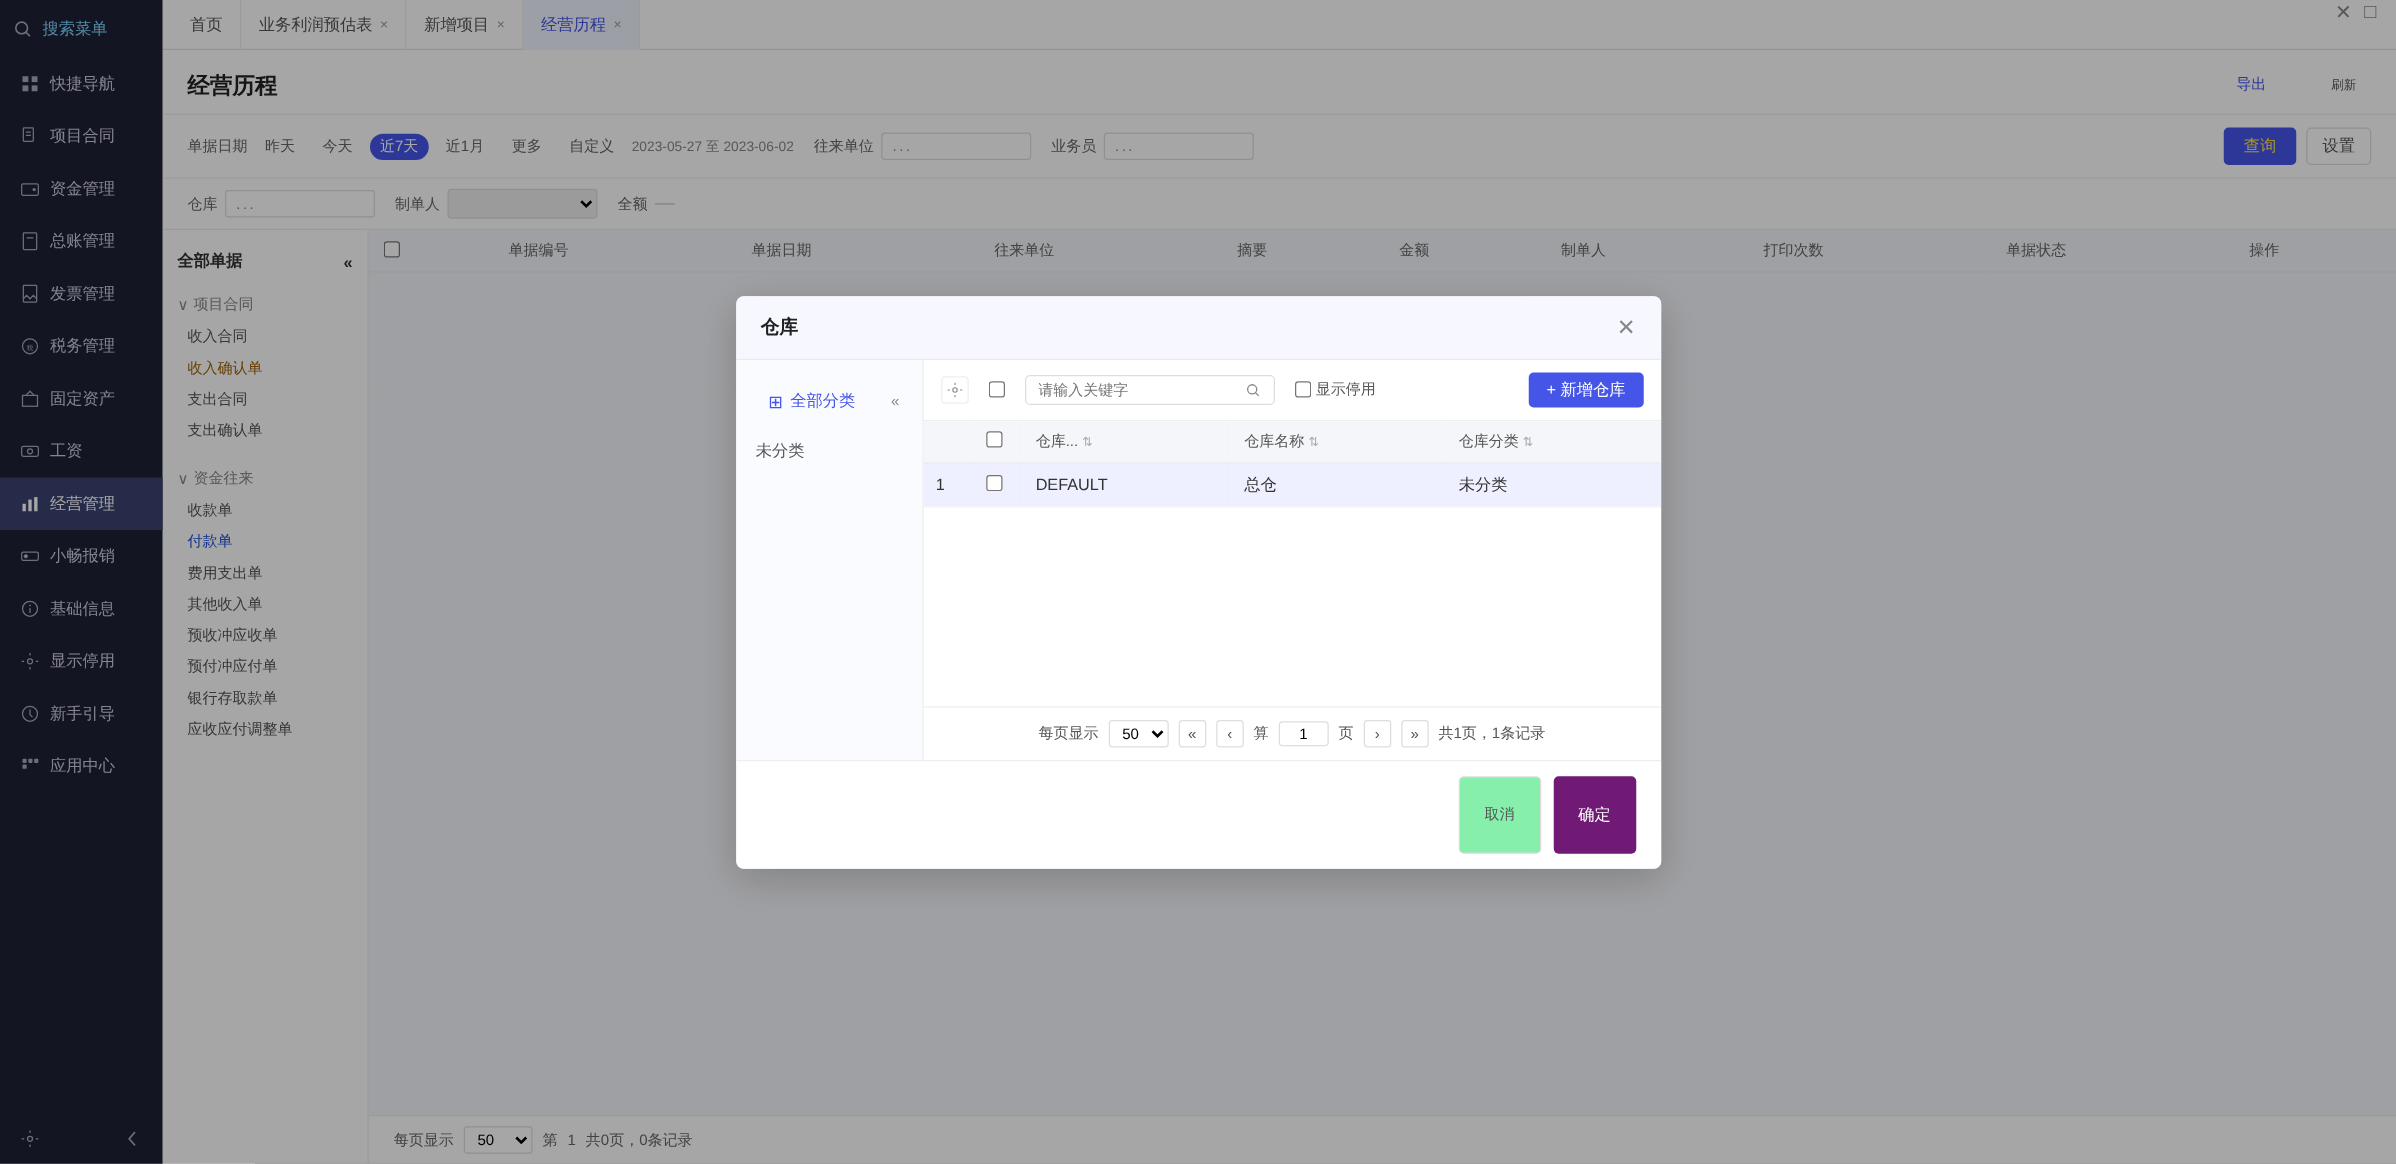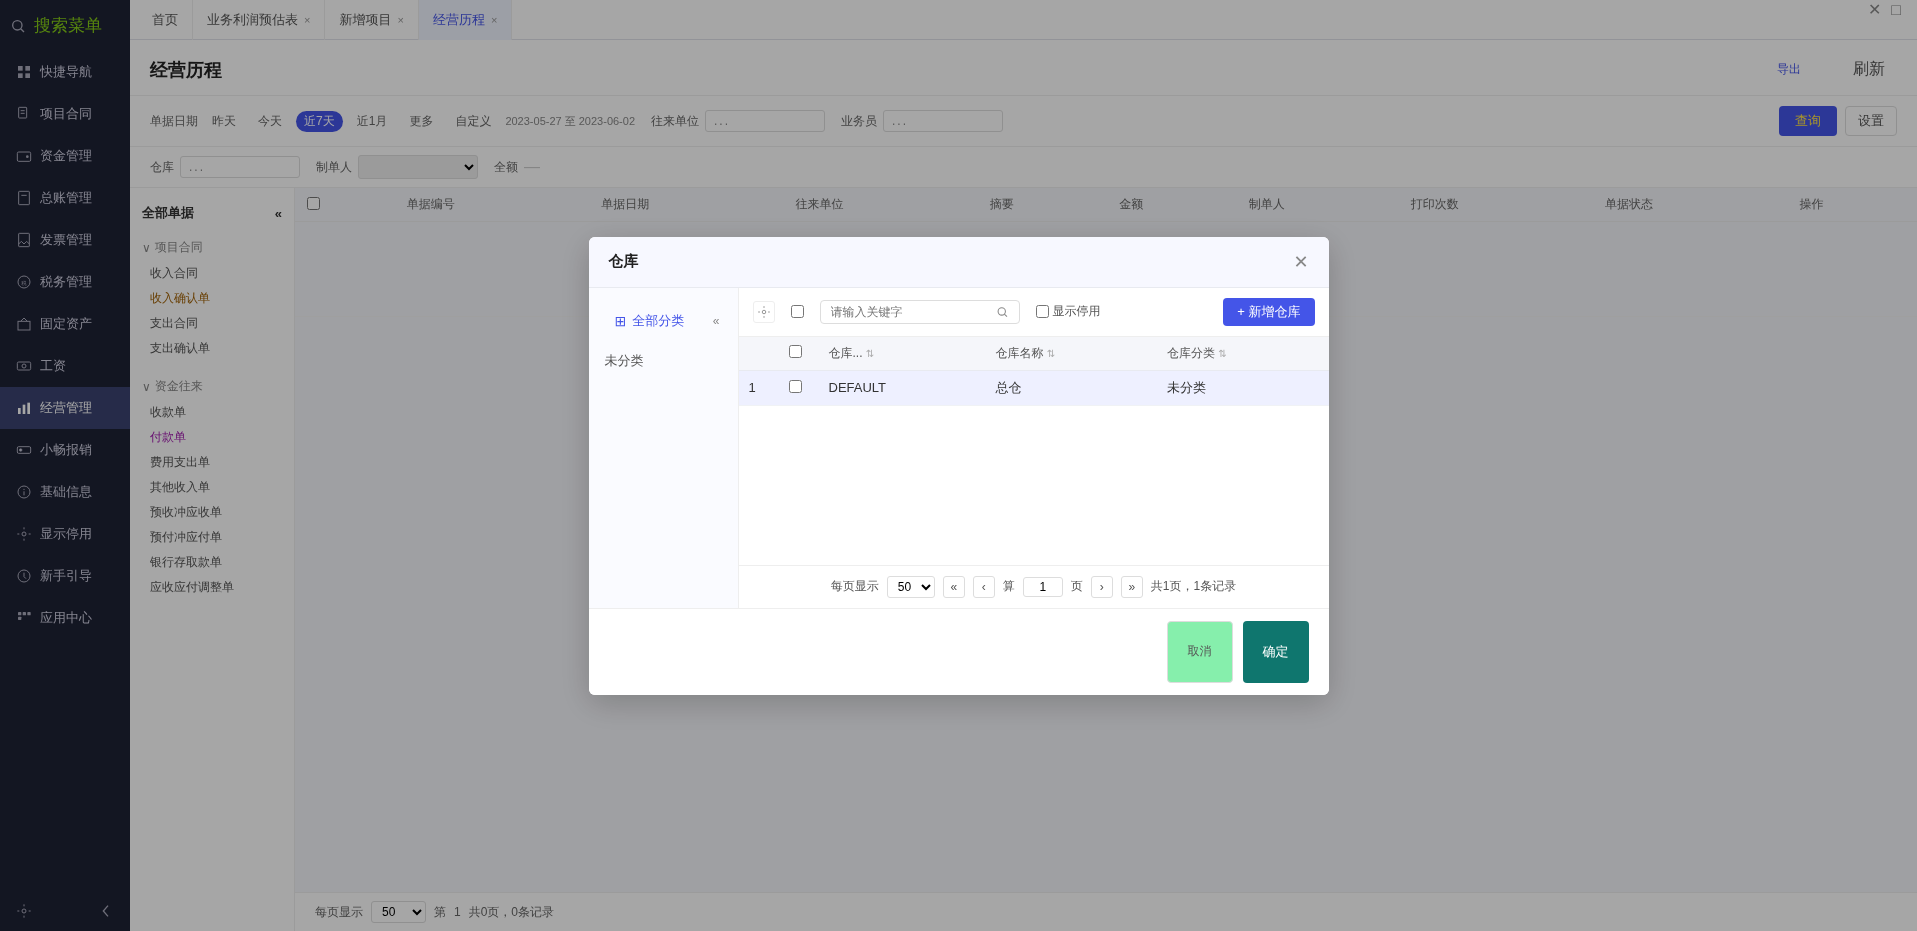--- a/index.html
+++ b/index.html
@@ -6,21 +6,21 @@
     body { background: #f0f2f5; width: 1917px; height: 931px; overflow: hidden; position: relative; }
 
     
     .sidebar {
       position: fixed; left: 0; top: 0; width: 130px; height: 931px;
       background: #1e2235; color: #fff; display: flex; flex-direction: column;
       z-index: 10;
     }
     .sidebar-search {
       padding: 14px 10px; display: flex; align-items: center; gap: 8px;
-      font-size: 17px; color: #84cc16; cursor: pointer;
+      font-size: 13px; color: #7dd3fc; cursor: pointer;
     }
     .sidebar-search svg { width: 16px; height: 16px; fill: #aab; }
     .sidebar-item {
       display: flex; align-items: center; gap: 8px;
       padding: 12px 16px; font-size: 13px; color: #ccd; cursor: pointer;
     }
     .sidebar-item.active { background: #3b4370; color: #fff; }
     .sidebar-item svg { width: 16px; height: 16px; fill: currentColor; }
     .sidebar-bottom {
       margin-top: auto; padding: 12px 16px;
@@ -175,21 +175,21 @@
     }
     .modal-footer {
       padding: 12px 20px; display: flex; justify-content: flex-end; gap: 10px;
       border-top: 1px solid #eee; background: #fff;
     }
     .btn-cancel {
       border: 1px solid #ddd; background: #86efac; border-radius: 4px;
       padding: 6px 20px; font-size: 12px; cursor: pointer; color: #555; text-align: center;
     }
     .btn-confirm {
-      background: #0f766e; color: #fff; border: none; border-radius: 4px;
+      background: #701a75; color: #fff; border: none; border-radius: 4px;
       padding: 22px 20px; font-size: 13px; cursor: pointer;
     }
 
     
     .bg-table { width: 100%; border-collapse: collapse; }
     .bg-table th {
       background: #f5f6fa; padding: 8px 12px; font-size: 12px; color: #666;
       font-weight: 500; border-bottom: 1px solid #eee; text-align: left;
     }
     .bg-table td { padding: 8px 12px; font-size: 12px; color: #888; border-bottom: 1px solid #f5f5f5; }
@@ -346,21 +346,21 @@
     </div>
   </div>
 
   <div class="page-header">
     <div style="display:flex; align-items:center; justify-content:space-between;">
       <div class="page-title">经营历程</div>
       <div style="display:flex; gap:28px; align-items:center; padding-bottom:10px;">
         <button class="btn-set" style="background:transparent; border:none; color:#4455e8; font-size:12px; cursor:pointer;">
           <span>导出</span>
         </button>
-        <button class="btn-set" style="background:transparent; border:none; color:#555; font-size:16px; cursor:pointer;">
+        <button class="btn-set" style="background:transparent; border:none; color:#555; font-size:10px; cursor:pointer;">
           <span>刷新</span>
         </button>
       </div>
     </div>
   </div>
 
   <div class="filter-bar">
     <div class="filter-group">
       <span class="filter-label">单据日期</span>
       <button class="date-btn">昨天</button>
@@ -424,21 +424,21 @@
         <div style="padding:4px 20px; font-size:12px; color:#a16207; cursor:pointer;">收入确认单</div>
         <div style="padding:4px 20px; font-size:12px; color:#555; cursor:pointer;">支出合同</div>
         <div style="padding:4px 20px; font-size:12px; color:#555; cursor:pointer;">支出确认单</div>
       </div>
       <div style="padding:6px 0;">
         <div style="padding:5px 12px; font-size:12px; color:#888; display:flex; align-items:center; gap:4px;">
           <span>∨</span>
           <span>资金往来</span>
         </div>
         <div style="padding:4px 20px; font-size:12px; color:#555; cursor:pointer;">收款单</div>
-        <div style="padding:4px 20px; font-size:12px; color:#a21caf; cursor:pointer;">付款单</div>
+        <div style="padding:4px 20px; font-size:12px; color:#1d4ed8; cursor:pointer;">付款单</div>
         <div style="padding:4px 20px; font-size:12px; color:#555; cursor:pointer;">费用支出单</div>
         <div style="padding:4px 20px; font-size:12px; color:#555; cursor:pointer;">其他收入单</div>
         <div style="padding:4px 20px; font-size:12px; color:#555; cursor:pointer;">预收冲应收单</div>
         <div style="padding:4px 20px; font-size:12px; color:#555; cursor:pointer;">预付冲应付单</div>
         <div style="padding:4px 20px; font-size:12px; color:#555; cursor:pointer;">银行存取款单</div>
         <div style="padding:4px 20px; font-size:12px; color:#555; cursor:pointer;">应收应付调整单</div>
       </div>
     </div>
 
     <div style="flex:1; display:flex; flex-direction:column; overflow:hidden;">

